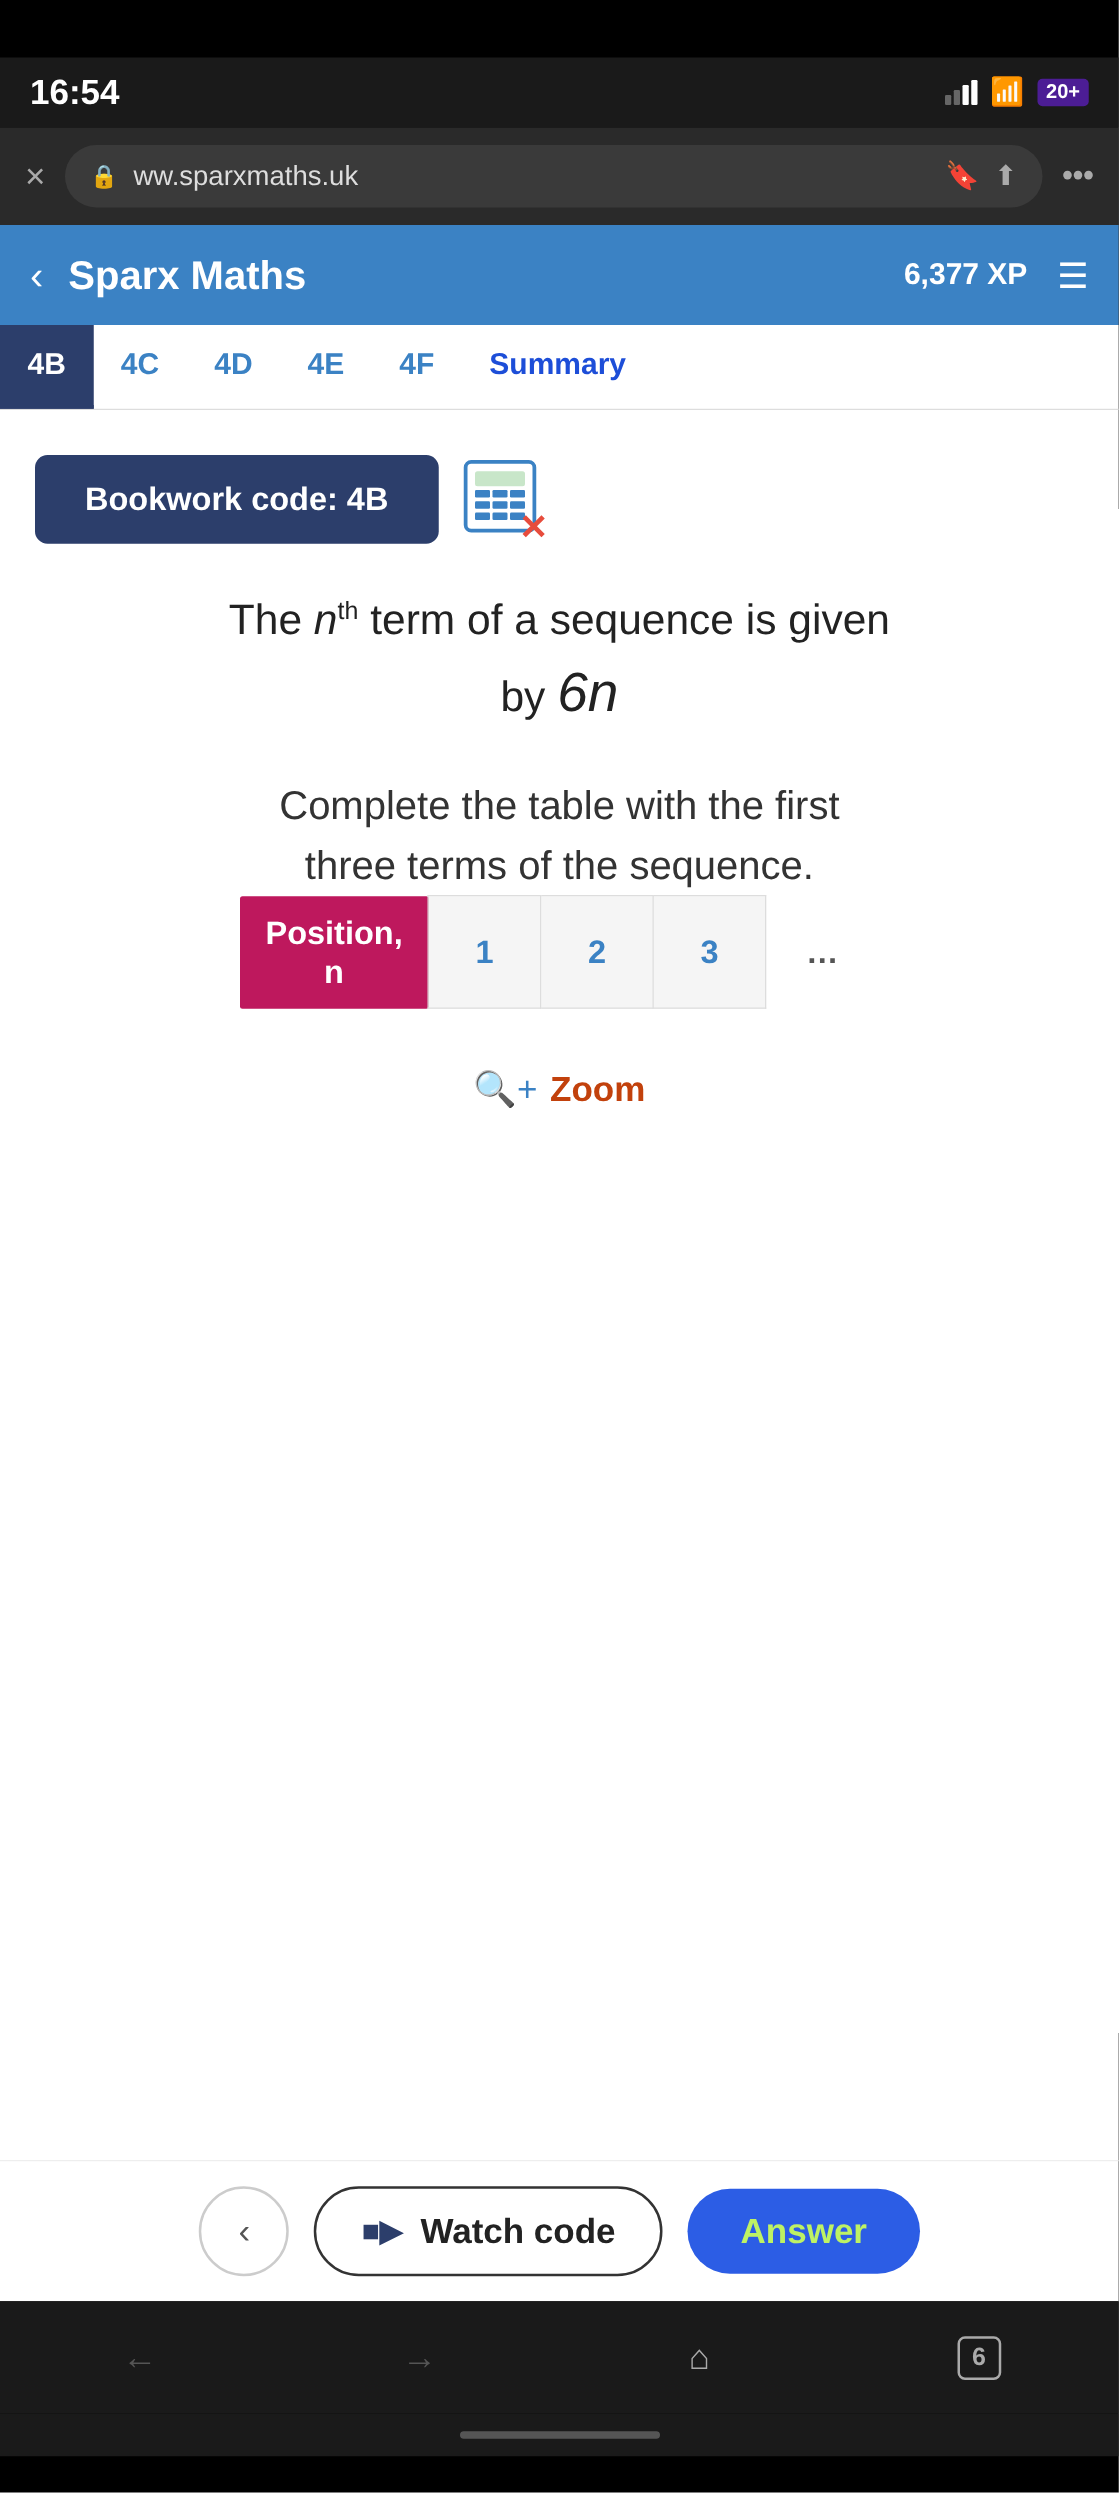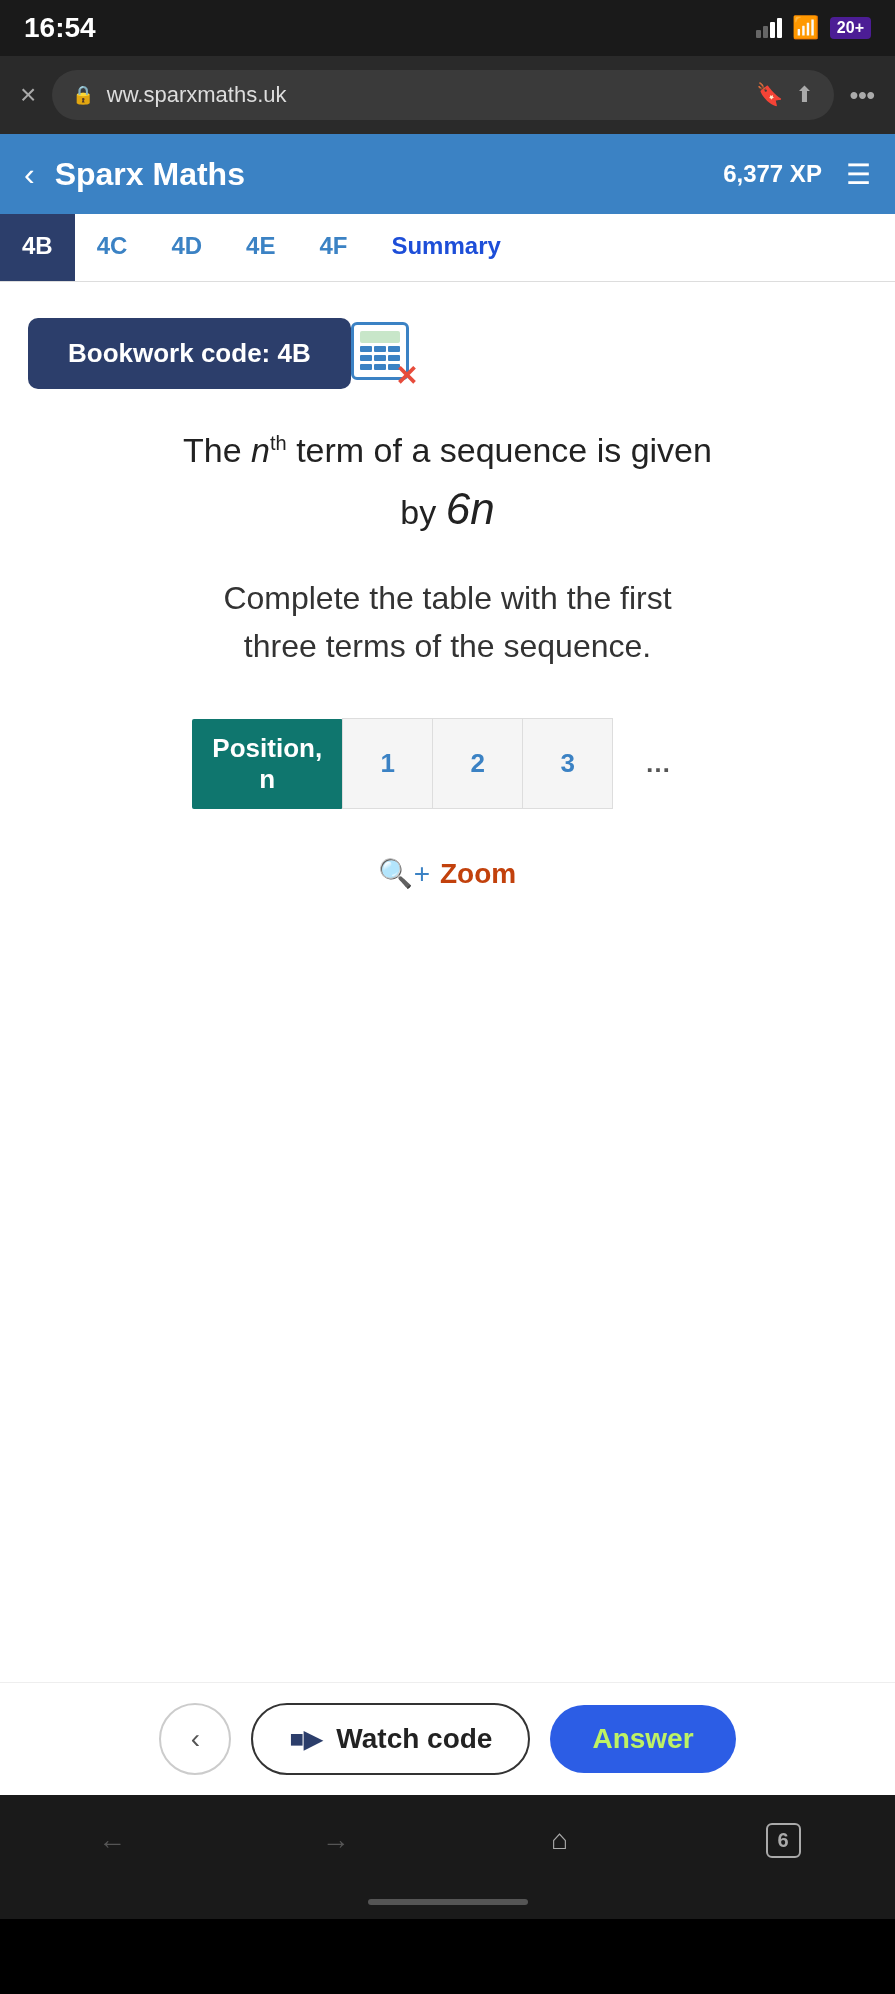--- a/index.html
+++ b/index.html
@@ -14,20 +14,21 @@
 
     
     .status-bar {
       background: #1a1a1a;
       color: #fff;
       display: flex;
       justify-content: space-between;
       align-items: center;
       padding: 10px 24px;
       height: 56px;
+      margin-top: 46px;
     }
     .status-time {
       font-size: 28px;
       font-weight: 600;
     }
     .status-icons {
       display: flex;
       align-items: center;
       gap: 10px;
     }
@@ -162,20 +163,21 @@
     .main-content {
       background: #fff;
       padding: 36px 28px;
       min-height: 1400px;
     }
 
     
     .bookwork-row {
       display: flex;
       align-items: center;
+      gap: 20px;
       margin-bottom: 36px;
     }
     .bookwork-code {
       background: #2c3e6b;
       color: #fff;
       font-size: 26px;
       font-weight: 600;
       padding: 20px 40px;
       border-radius: 10px;
     }
@@ -236,38 +238,37 @@
     .formula-italic {
       font-size: 44px;
     }
 
     
     .sub-question {
       font-size: 32px;
       color: #333;
       text-align: center;
       line-height: 1.5;
-      margin-bottom: 48px;
     }
 
     
     .sequence-table {
       margin: 0 auto 48px auto;
       border-collapse: collapse;
     }
     .sequence-table td {
       width: 90px;
       height: 70px;
       text-align: center;
       vertical-align: middle;
       font-size: 26px;
       font-weight: 600;
     }
     .td-position-label {
-      background: #0f766e;
+      background: #be185d;
       color: #fff;
       font-size: 24px;
       font-weight: 700;
       padding: 14px 20px;
       width: 190px;
       text-align: center;
       border-radius: 2px;
     }
     .td-term-label {
       background: #e91e8c;

